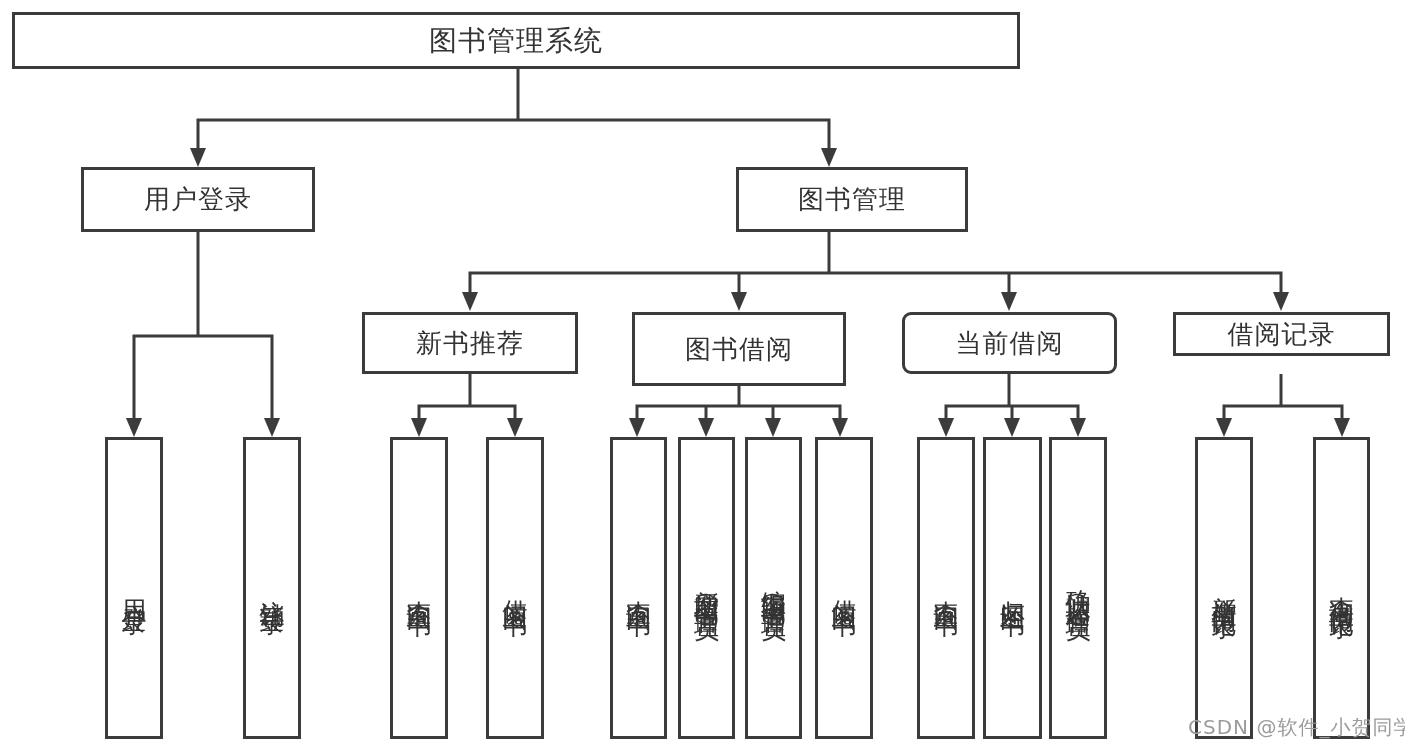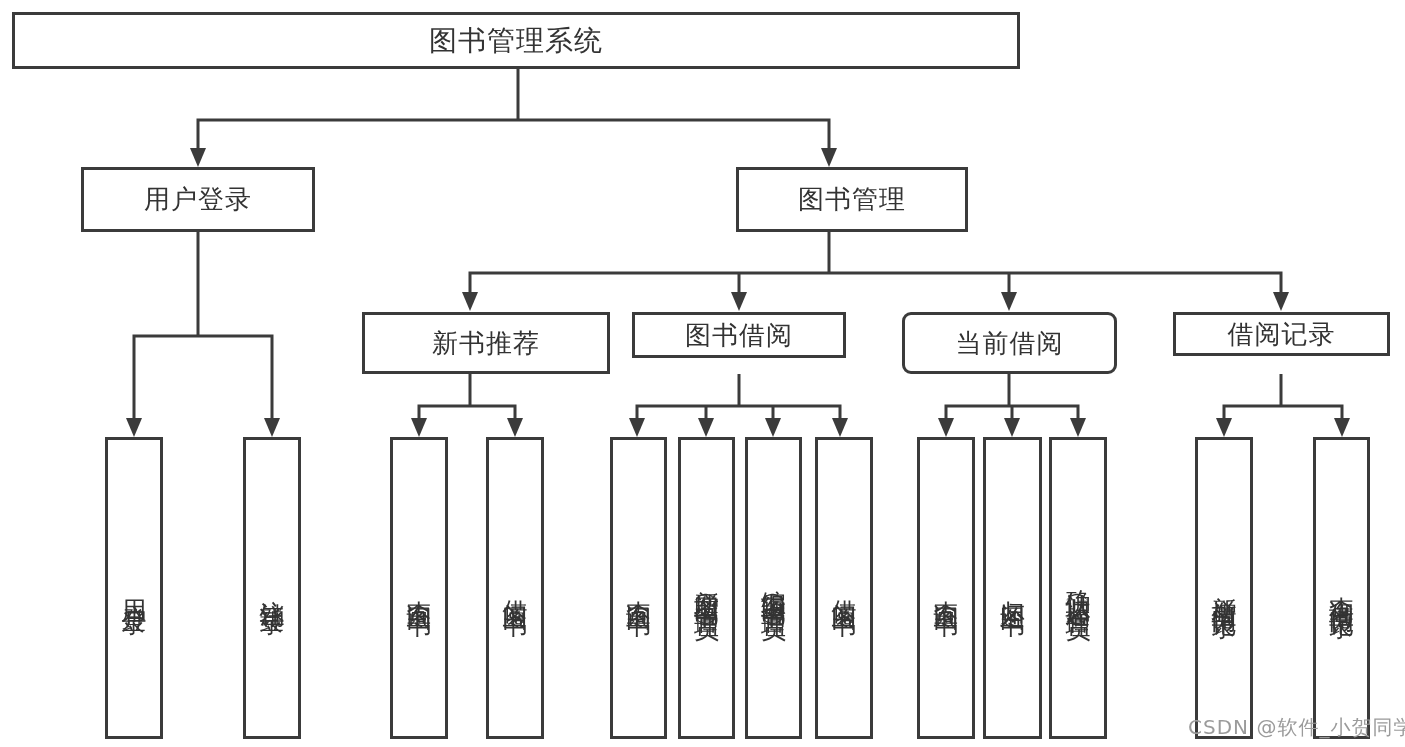--- a/index.html
+++ b/index.html
@@ -92,22 +92,22 @@
     <path class="l" d="M1224 419 V406 H1342 V419"></path>
     <path class="a" d="M1216 418 L1232 418 L1224 437 Z"></path>
     <path class="a" d="M1334 418 L1350 418 L1342 437 Z"></path>
   </svg>
 
   <div class="hbox root" style="left:12px;top:12px;width:1008px;height:57px;">图书管理系统</div>
 
   <div class="hbox" style="left:81px;top:167px;width:234px;height:65px;">用户登录</div>
   <div class="hbox" style="left:736px;top:167px;width:232px;height:65px;">图书管理</div>
 
-  <div class="hbox" style="left:362px;top:312px;width:248px;height:62px;">新书推荐</div>
-  <div class="hbox" style="left:632px;top:312px;width:214px;height:46px;">图书借阅</div>
+  <div class="hbox" style="left:362px;top:312px;width:216px;height:62px;">新书推荐</div>
+  <div class="hbox" style="left:632px;top:312px;width:214px;height:74px;">图书借阅</div>
   <div class="hbox" style="left:902px;top:312px;width:215px;height:62px;border-radius:9px;">当前借阅</div>
   <div class="hbox" style="left:1173px;top:312px;width:217px;height:44px;">借阅记录</div>
 
   <div class="vbox" style="left:105px;top:437px;width:58px;height:302px;">用户登录</div>
   <div class="vbox" style="left:243px;top:437px;width:58px;height:302px;">注销登录</div>
 
   <div class="vbox" style="left:390px;top:437px;width:58px;height:302px;">查询图书</div>
   <div class="vbox" style="left:486px;top:437px;width:58px;height:302px;">借阅图书</div>
 
   <div class="vbox" style="left:610px;top:437px;width:57px;height:302px;">查询图书</div>

